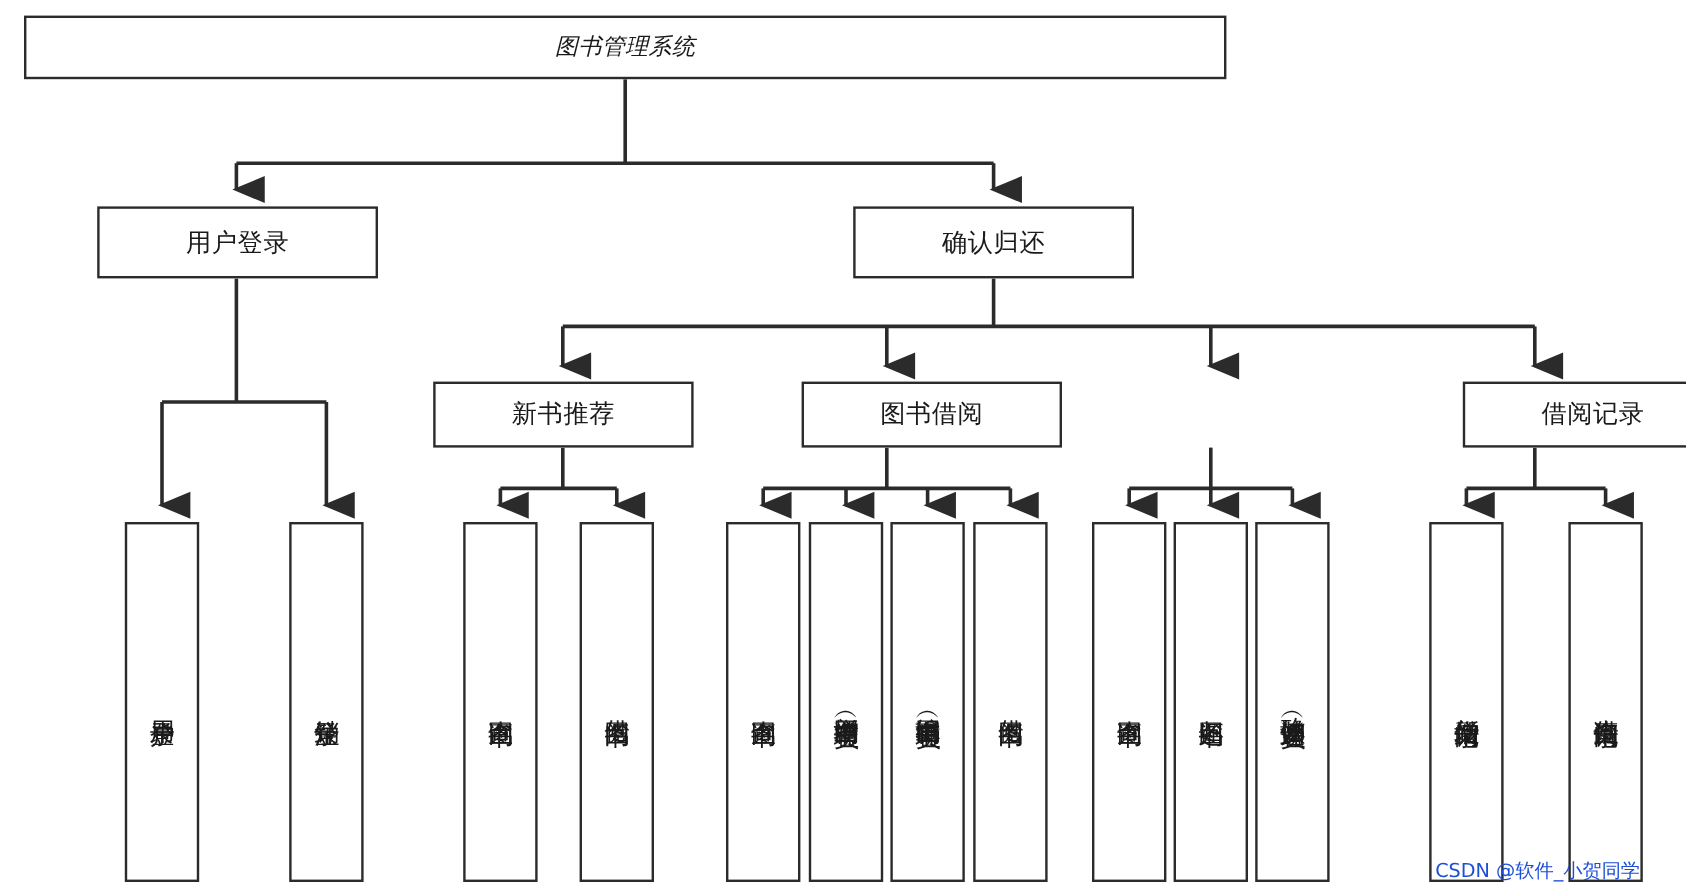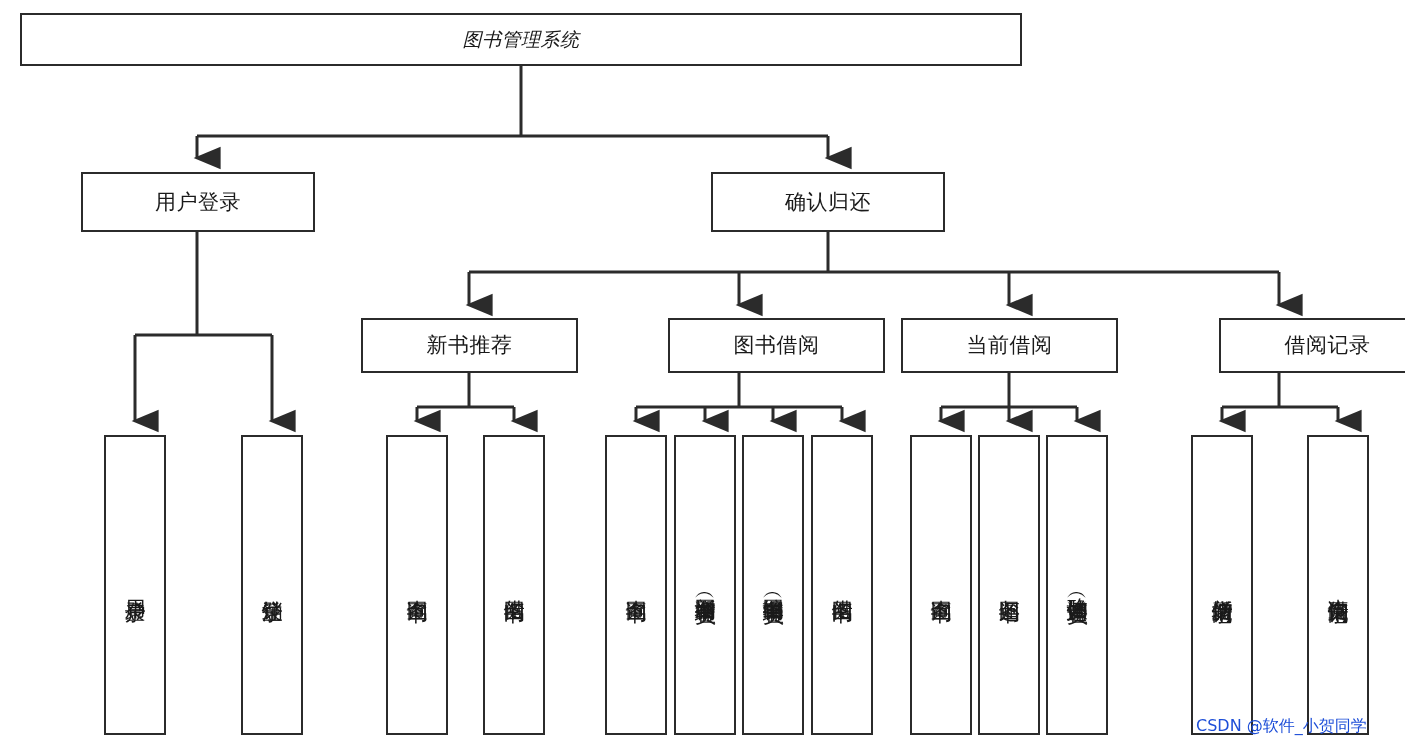--- a/index.html
+++ b/index.html
@@ -142,23 +142,20 @@
   <div class="node h" style="left:711px; top:172px; width:234px; height:60px;">
     <span class="label">确认归还</span>
   </div>
 
   <div class="node h" style="left:361px; top:318px; width:217px; height:55px;">
     <span class="label">新书推荐</span>
   </div>
   <div class="node h" style="left:631px; top:318px; width:217px; height:55px;margin-left:37px;">
     <span class="label">图书借阅</span>
   </div>
-  <div class="node h" style="left:901px; top:318px; width:217px; height:55px;">
-    <span class="label">当前借阅</span>
-  </div>
   <div class="node h" style="left:1219px; top:318px; width:217px; height:55px;">
     <span class="label">借阅记录</span>
   </div>
 
   <div class="node v" style="left:104px; top:435px; width:62px; height:300px;">
     <span class="label">用户登录</span>
   </div>
   <div class="node v" style="left:241px; top:435px; width:62px; height:300px;">
     <span class="label">注销登录</span>
   </div>

